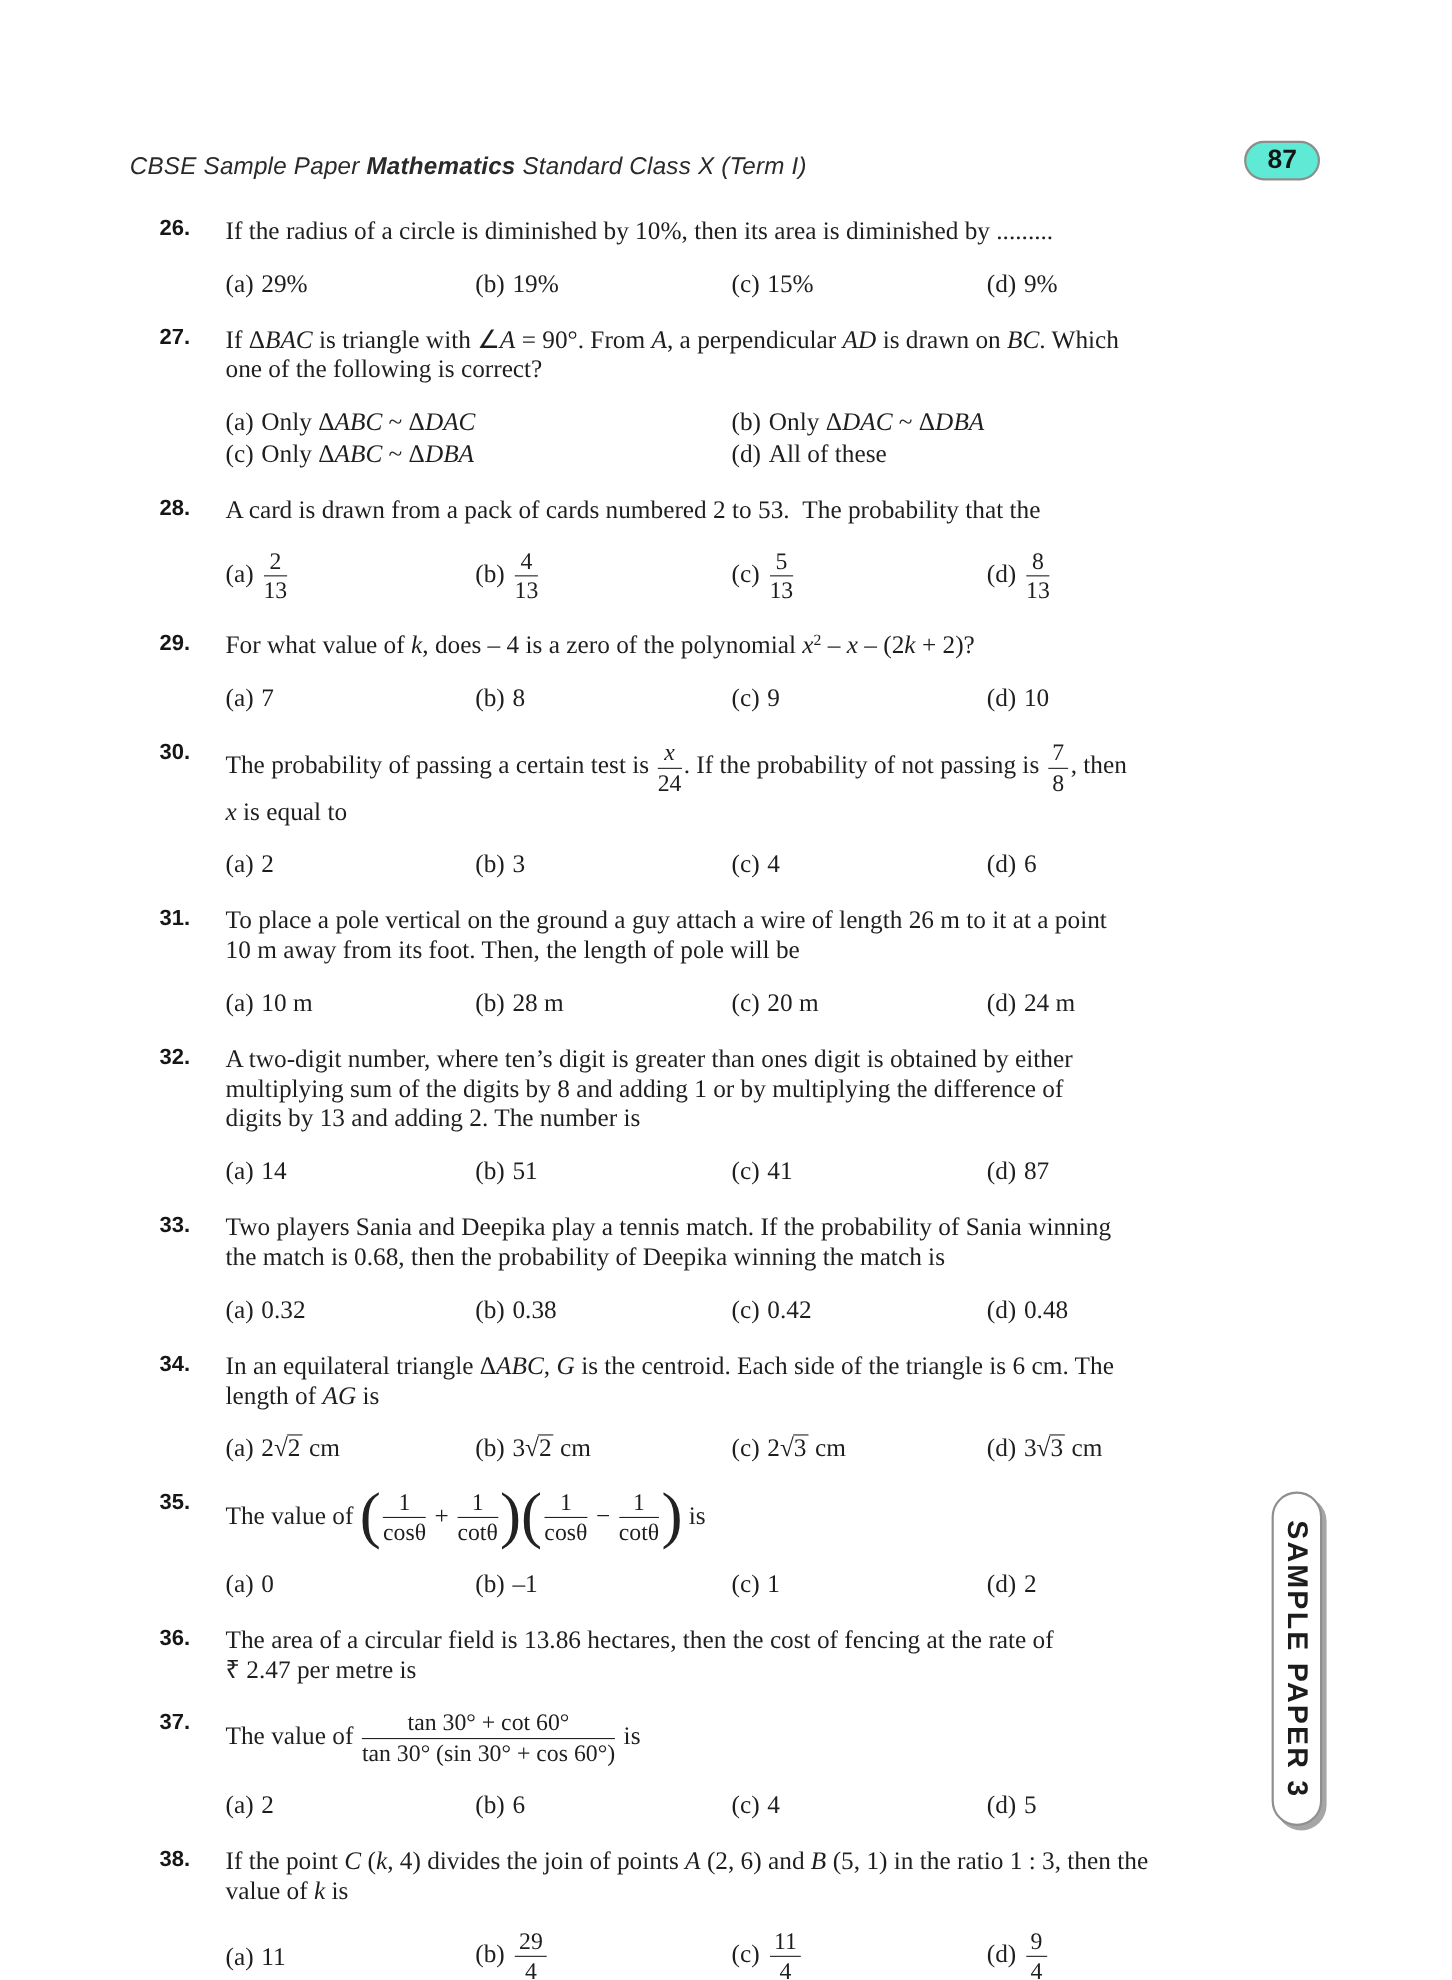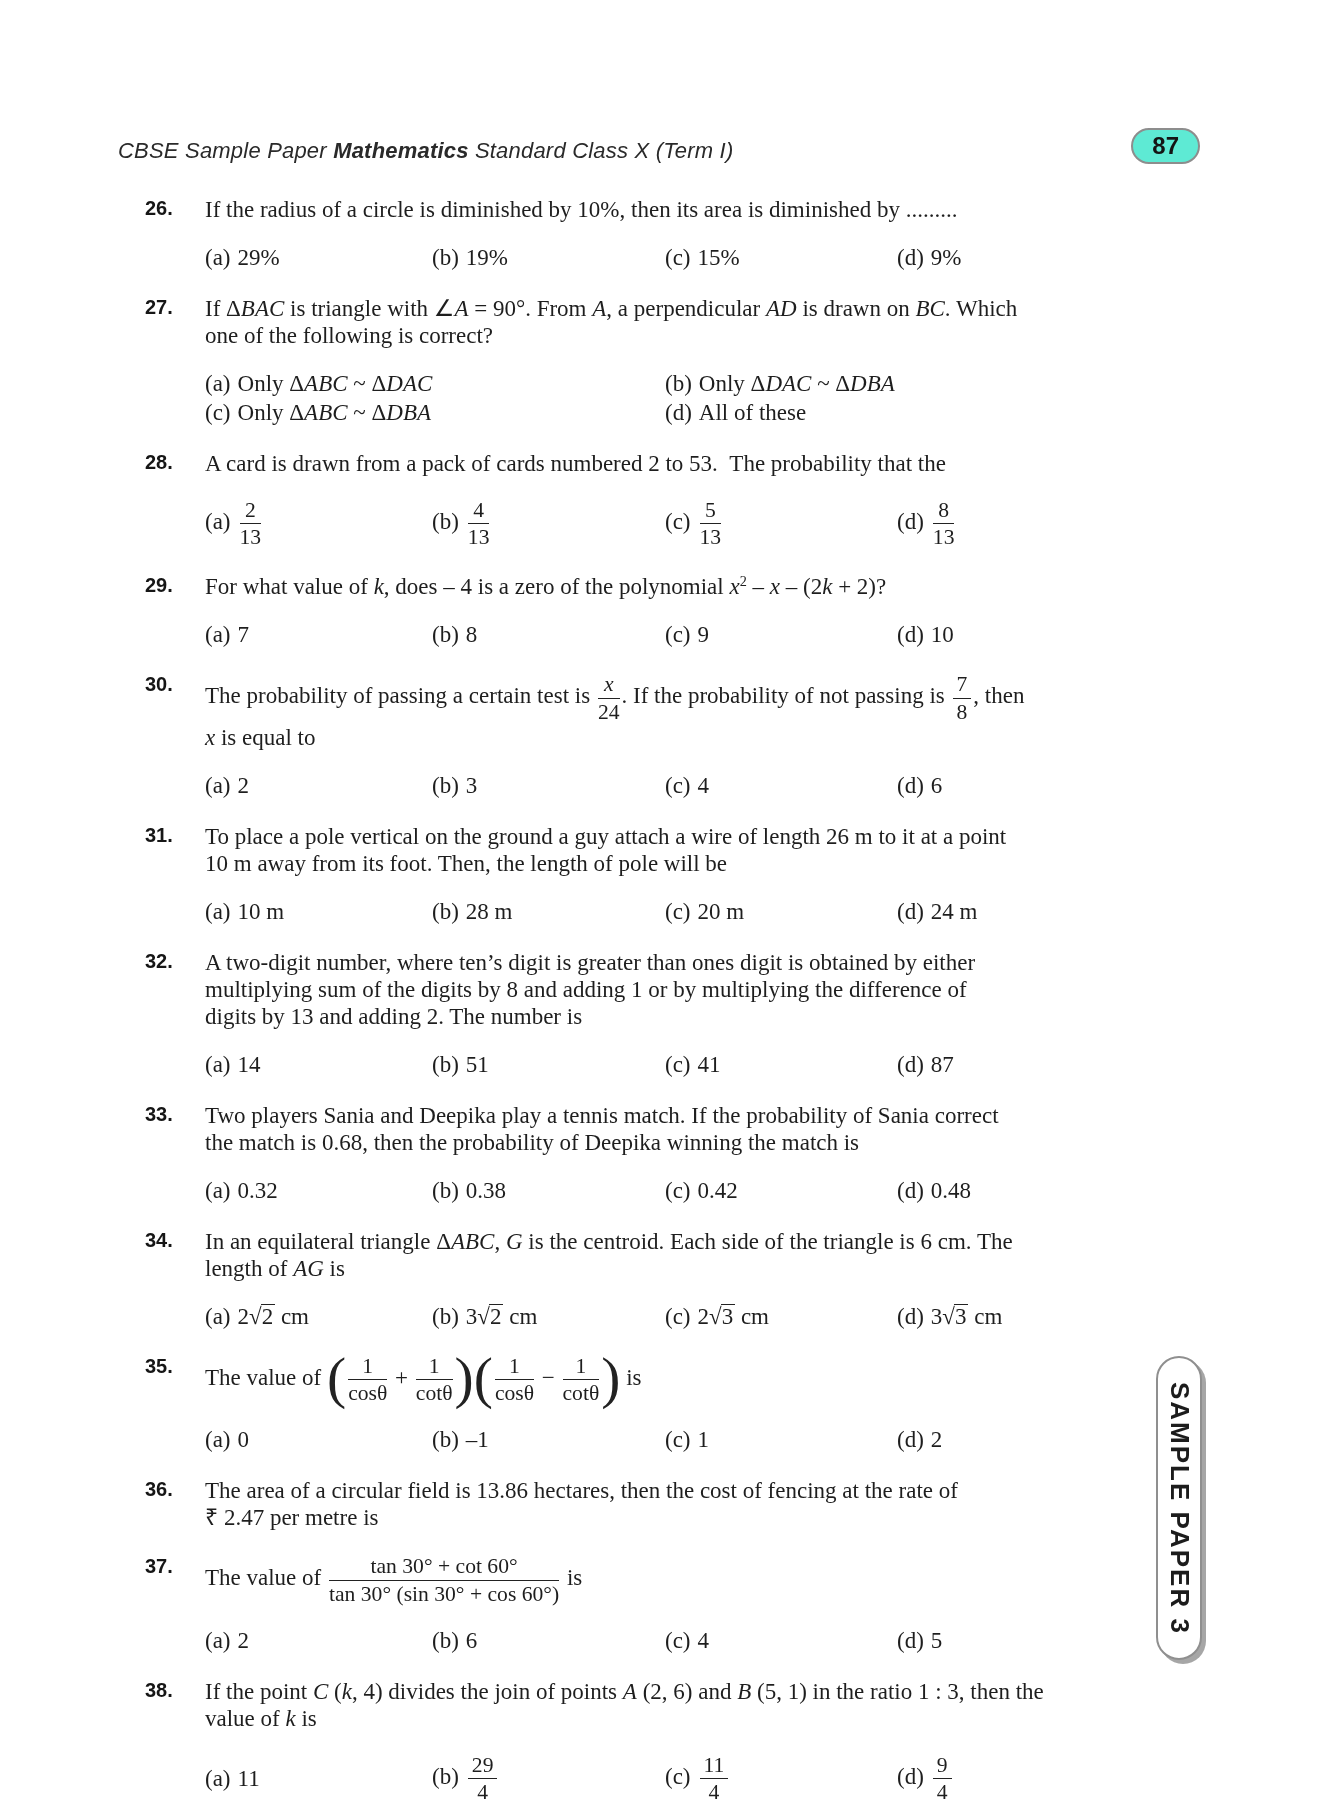--- a/index.html
+++ b/index.html
@@ -154,21 +154,21 @@
             <div class="option"><span class="olabel">(a)</span><span class="oval">14</span></div>
             <div class="option"><span class="olabel">(b)</span><span class="oval">51</span></div>
             <div class="option"><span class="olabel">(c)</span><span class="oval">41</span></div>
             <div class="option"><span class="olabel">(d)</span><span class="oval">87</span></div>
           </div>
         </div>
       </div>
       <div class="question">
         <div class="qnum">33.</div>
         <div class="qbody">
-          <div class="qline">Two players Sania and Deepika play a tennis match. If the probability of Sania correct</div>
+          <div class="qline">Two players Sania and Deepika play a tennis match. If the probability of Sania winning</div>
           <div class="qline">the match is 0.68, then the probability of Deepika winning the match is</div>
           <div class="options">
             <div class="option"><span class="olabel">(a)</span><span class="oval">0.32</span></div>
             <div class="option"><span class="olabel">(b)</span><span class="oval">0.38</span></div>
             <div class="option"><span class="olabel">(c)</span><span class="oval">0.42</span></div>
             <div class="option"><span class="olabel">(d)</span><span class="oval">0.48</span></div>
           </div>
         </div>
       </div>
       <div class="question">

